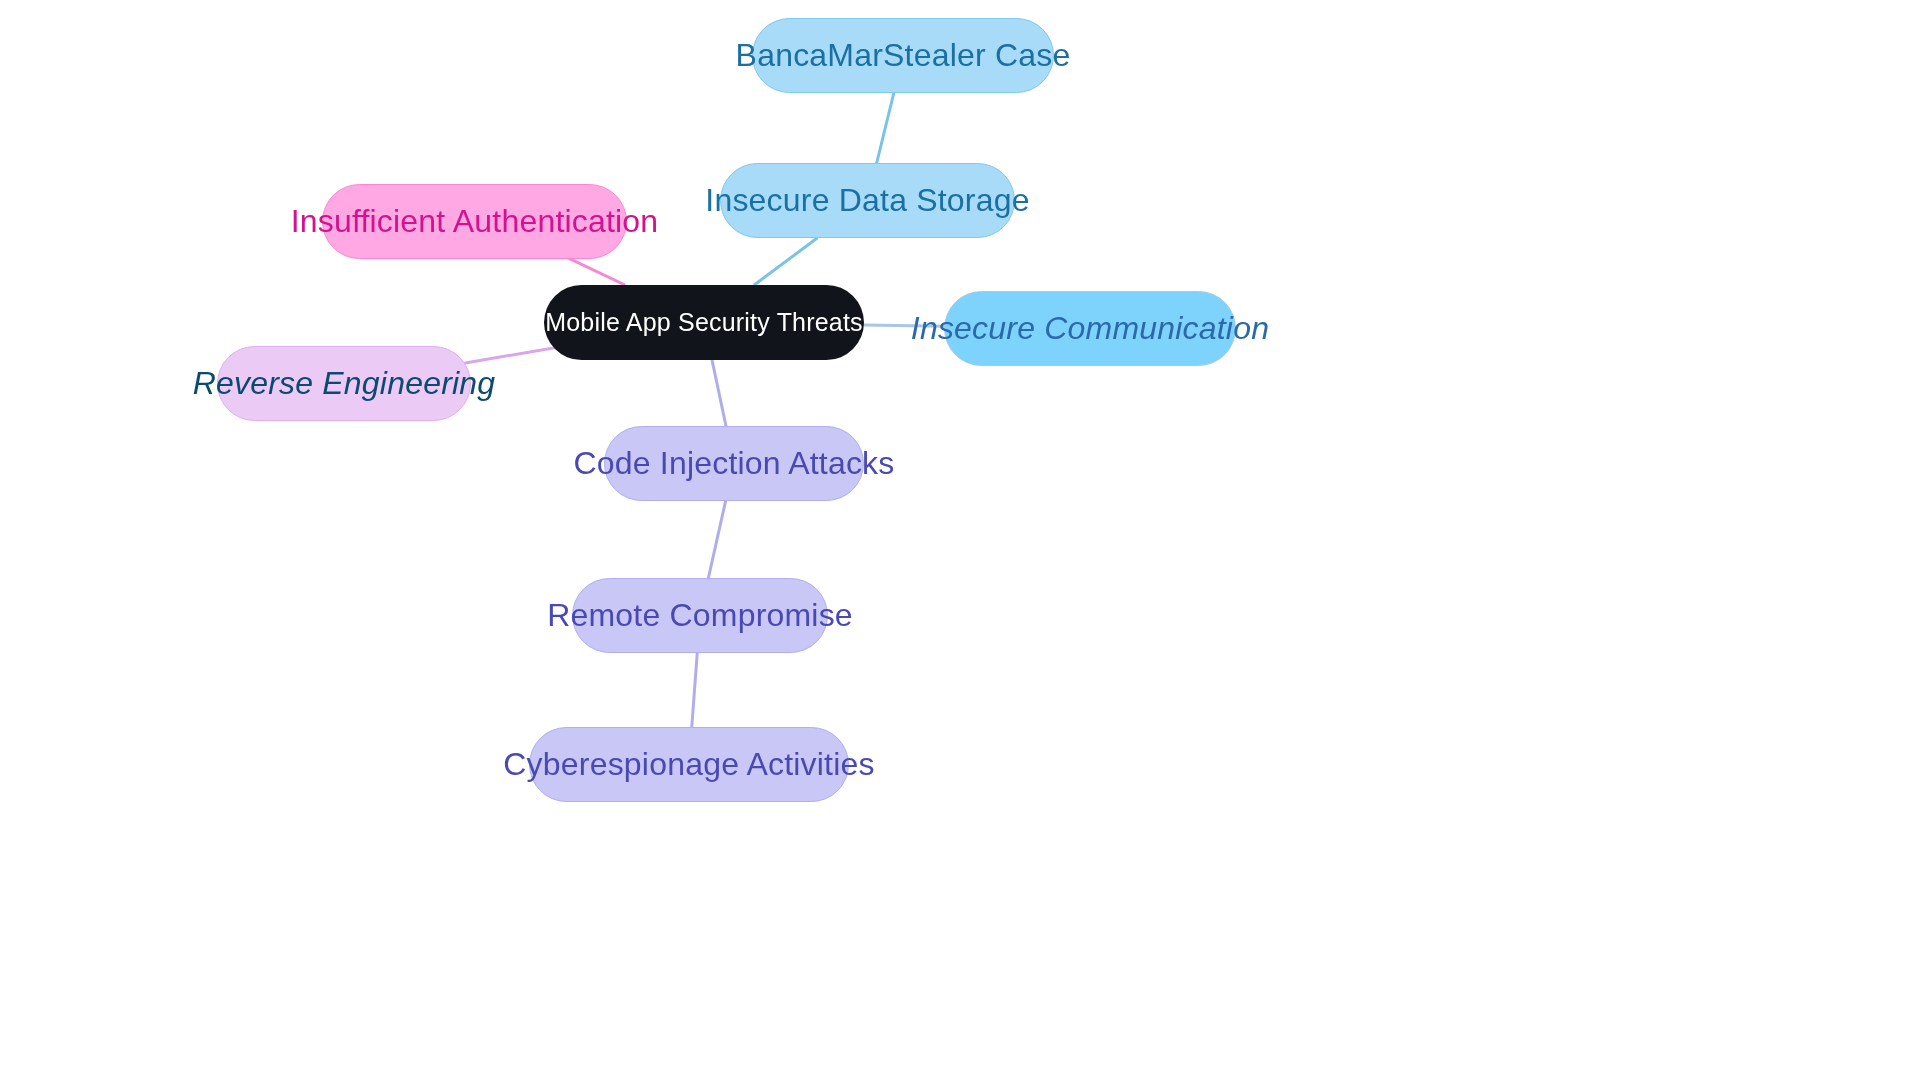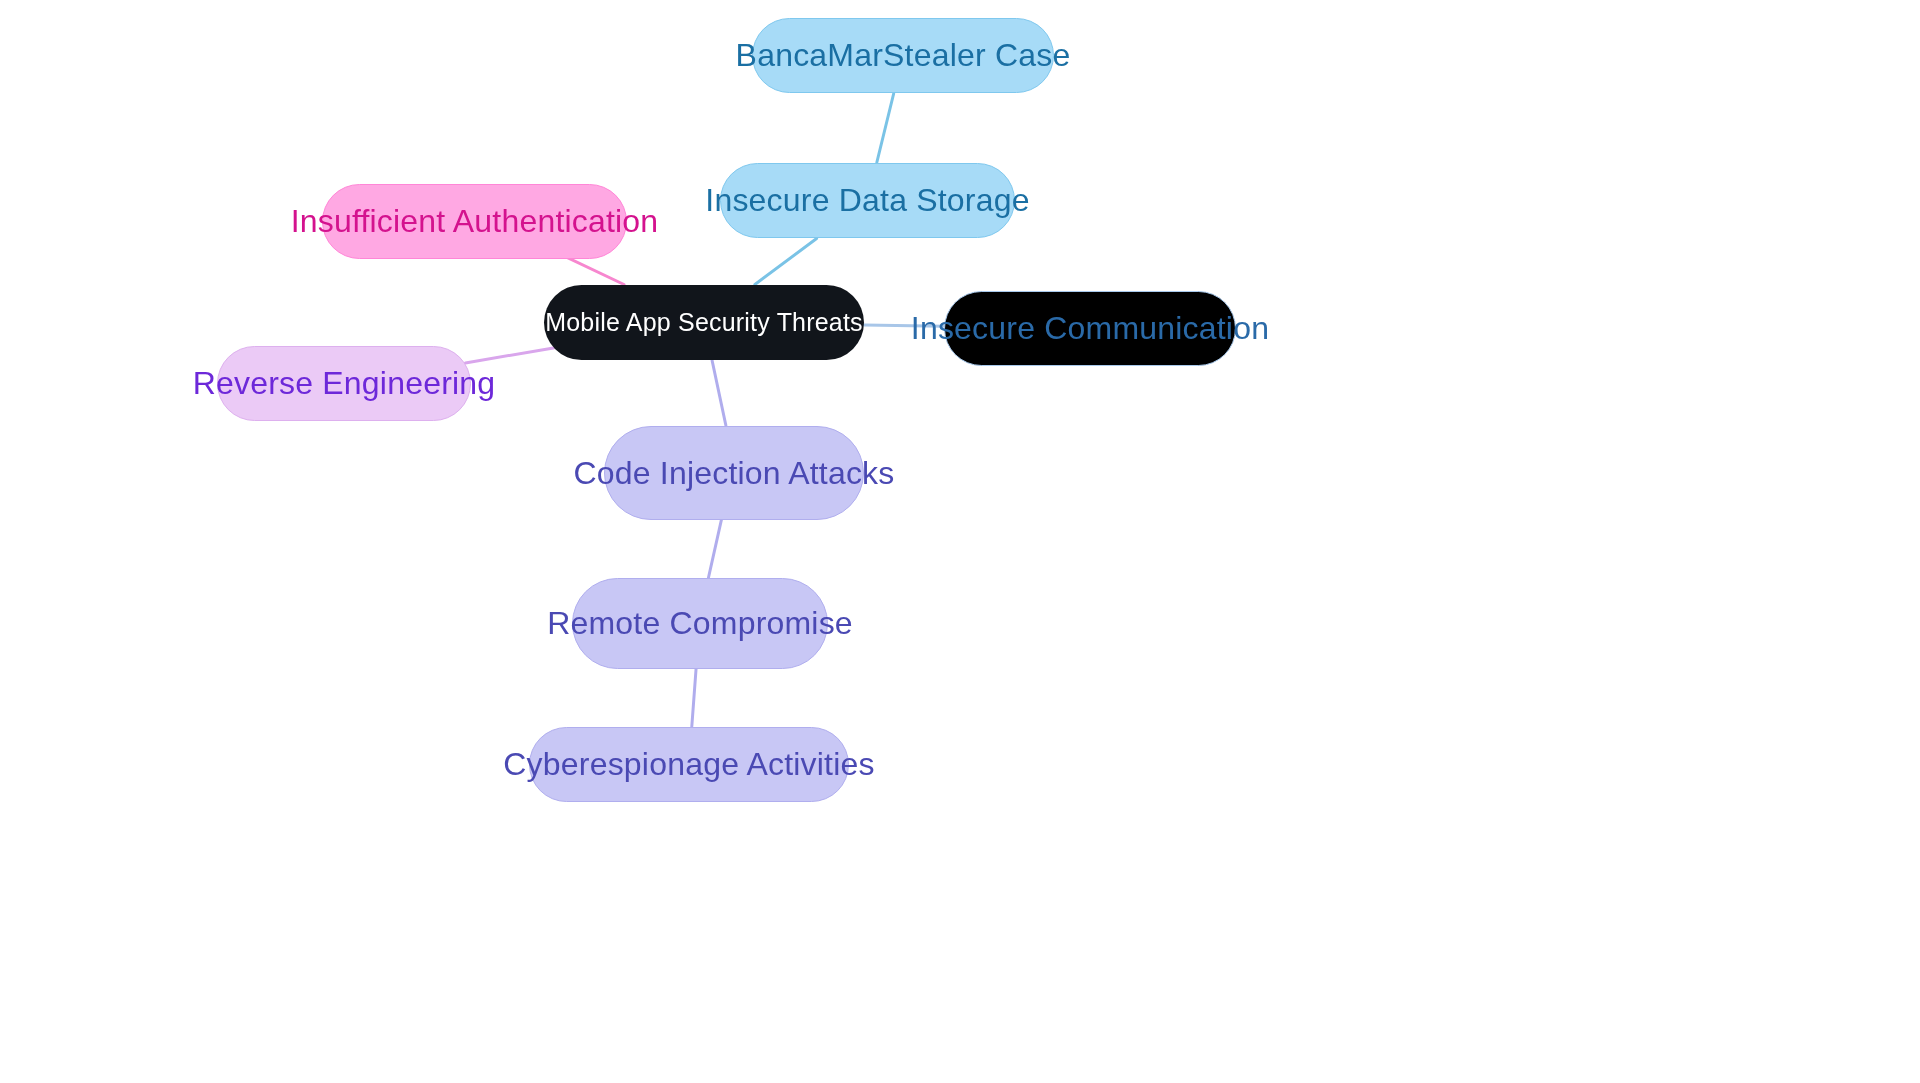--- a/index.html
+++ b/index.html
@@ -41,33 +41,35 @@
     background: #11151b;
     color: #ffffff;
     font-size: 25px;
   }
   .node.blue1 { 
     background: #a7dbf7;
     border: 1.5px solid #7fc8ee;
     color: #1a6fa3;
   }
   .node.blue2 { 
-    background: #000000;
+    background: #7dd3fc;
     border: 1.5px solid #a8c9ec;
     color: #2a6aa8;
+    font-style: italic;
   }
   .node.purple { 
     background: #c8c7f5;
     border: 1.5px solid #b0aeee;
     color: #4a49b3;
   }
   .node.lilac {
     background: #ebcaf6;
     border: 1.5px solid #ddb0ee;
-    color: #6d28d9;
+    color: #0c4a6e;
+    font-style: italic;
   }
   .node.pink {
     background: #ffa8e3;
     border: 1.5px solid #ff86d7;
     color: #d4128e;
     margin-top: 8px;
   }
 </style>
 </head>
 <body>
@@ -93,25 +95,25 @@
   </div>
 
   <div id="n-banca" class="node blue1" style="left:752px; top:18px; width:302px; height:75px;">
     <span>BancaMarStealer Case</span>
   </div>
 
   <div id="n-insecure_comm" class="node blue2" style="left:944px; top:291px; width:292px; height:75px;">
     <span>Insecure Communication</span>
   </div>
 
-  <div id="n-code_inject" class="node purple" style="left:604px; top:426px; width:260px; height:94px;">
+  <div id="n-code_inject" class="node purple" style="left:604px; top:426px; width:260px; height:75px;">
     <span>Code Injection Attacks</span>
   </div>
 
-  <div id="n-remote" class="node purple" style="left:572px; top:578px; width:256px; height:91px;">
+  <div id="n-remote" class="node purple" style="left:572px; top:578px; width:256px; height:75px;">
     <span>Remote Compromise</span>
   </div>
 
   <div id="n-cyberesp" class="node purple" style="left:529px; top:727px; width:320px; height:75px;">
     <span>Cyberespionage Activities</span>
   </div>
 
   <div id="n-reverse" class="node lilac" style="left:217px; top:346px; width:254px; height:75px;">
     <span>Reverse Engineering</span>
   </div>

